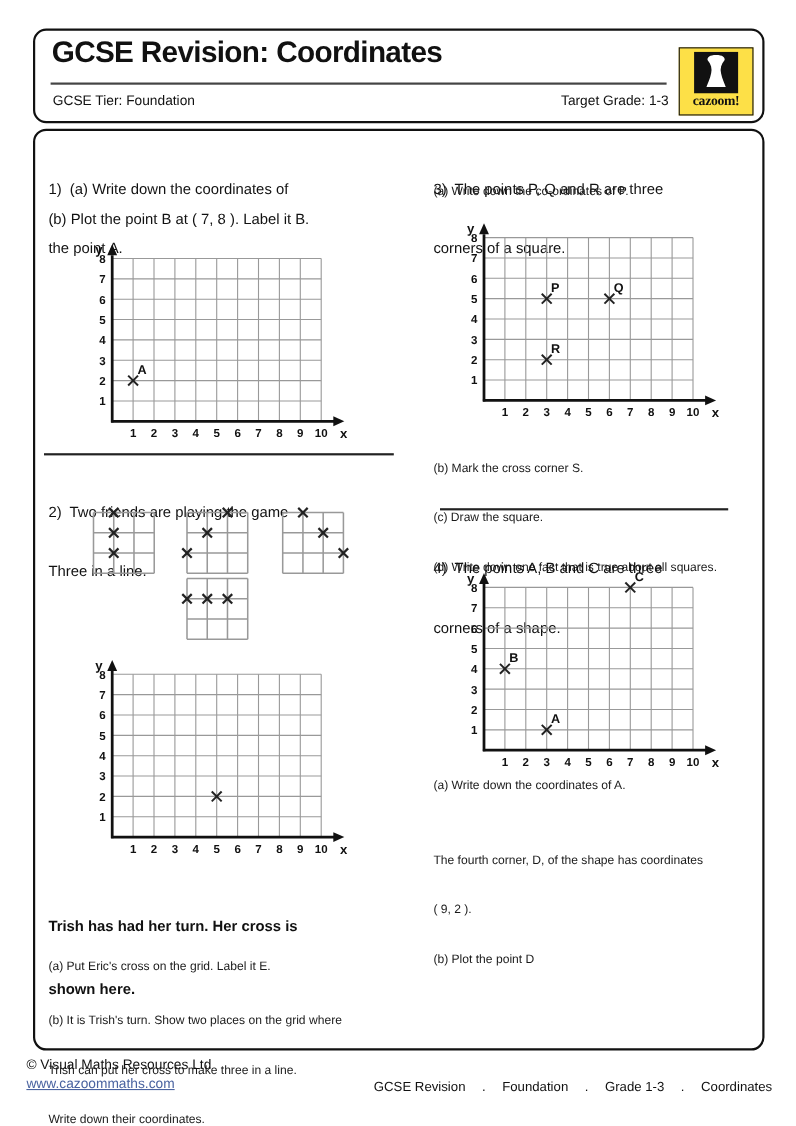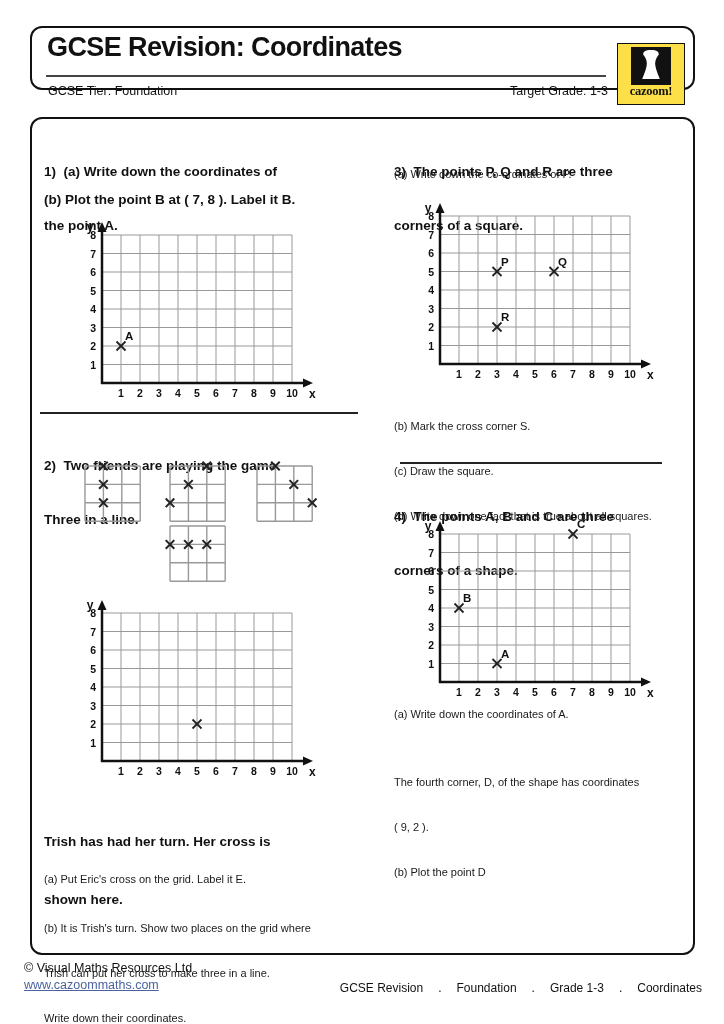--- a/index.html
+++ b/index.html
@@ -2,35 +2,35 @@
 <html><head>
 <meta charset="utf-8">
 <style>
   html,body{margin:0;padding:0;}
   body{
     width:724px;height:1024px;background:#ffffff;position:relative;
     font-family:"Liberation Sans",sans-serif;color:#111;overflow:hidden;
   }
   .pre{white-space:pre-wrap;}
   
-  .header-box{position:absolute;left:30px;top:26px;width:665px;height:64px;
+  .header-box{position:absolute;left:30px;top:26px;width:665px;height:86px;
     border:2.5px solid #111;border-radius:12px;background:#fff;box-sizing:border-box;}
   .title{position:absolute;left:15px;top:4px;font-size:27px;font-weight:bold;letter-spacing:-0.6px;}
   .title-rule{position:absolute;left:14px;top:47px;width:560px;height:1.5px;background:#444;}
   .tier{position:absolute;left:16px;top:56px;font-size:12.5px;}
   .target{position:absolute;left:478px;top:56px;font-size:12.5px;}
   .logo{position:absolute;right:8px;top:15px;width:68px;height:62px;border:1.5px solid #111;
     box-sizing:border-box;background:#fde047;text-align:center;}
   .logo svg{display:block;margin:3px auto 0;}
   .logo-text{font-family:"Liberation Serif","DejaVu Serif",serif;font-weight:bold;font-size:12.5px;margin-top:-1px;letter-spacing:-0.3px;}
   
   .main-box{position:absolute;left:30px;top:117px;width:665px;height:838px;
     border:2.5px solid #111;border-radius:12px;box-sizing:border-box;background:#fff;}
   .abs{position:absolute;}
-  .q-heading{font-weight:bold;font-size:13.5px;line-height:1.33;}
+  .q-heading{font-weight:normal;font-size:13.5px;line-height:1.33;}
   .bold-text{font-weight:bold;font-size:13.5px;line-height:1.42;}
   .small-text{font-size:11px;line-height:1.36;color:#1a1a1a;}
   .divider{position:absolute;height:1.5px;background:#222;}
   
   .tick{font:bold 10.5px "Liberation Sans",sans-serif;fill:#111;}
   .axlab{font:bold 12px "Liberation Sans",sans-serif;fill:#111;}
   .plab{font:bold 11.5px "Liberation Sans",sans-serif;fill:#111;}
   
   .footer-copy{position:absolute;left:24px;top:961px;font-size:12.5px;}
   .footer-link{position:absolute;left:24px;top:978px;font-size:12.5px;color:#4a63a0;text-decoration:underline;cursor:pointer;}

